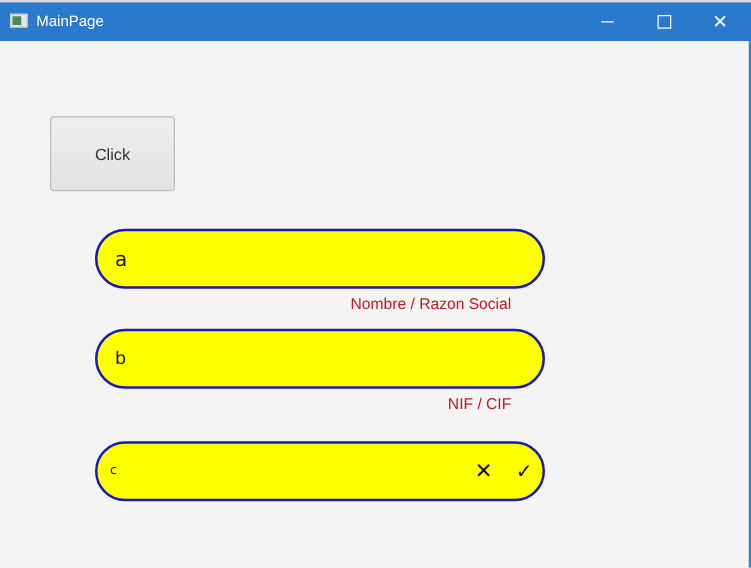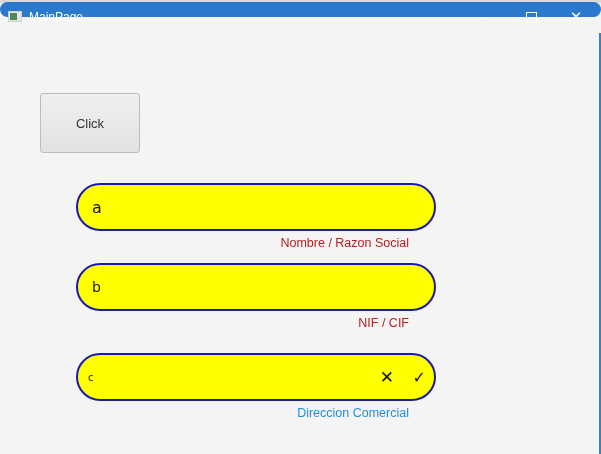--- a/index.html
+++ b/index.html
@@ -1,19 +1,19 @@
 <!DOCTYPE html>
 <html><head>
 <meta charset="utf-8">
 <style>
   html, body { margin:0; padding:0; }
   body { width:601px; height:454px; overflow:hidden; background:#f4f4f4; position:relative;
          font-family:"DejaVu Sans", "Liberation Sans", sans-serif; }
   .topstrip { position:absolute; left:0; top:0; width:601px; height:3px; background:#d9d9d9; }
-  .titlebar { position:absolute; left:0; top:2px; width:601px; height:15px; background:#2b79cc; color:#fff;border-radius:14px; }
+  .titlebar { position:absolute; left:0; top:2px; width:601px; height:31px; background:#2b79cc; color:#fff; }
   .app-icon { position:absolute; left:8px; top:9px; width:14px; height:11px; background:#e6e6e6; border:1px solid #cfcfcf; box-sizing:border-box; }
   .app-icon::before { content:""; position:absolute; left:1px; top:1px; width:7px; height:7px; background:#4c8a5a; }
   .title-text { position:absolute; left:29px; top:8px; font-size:12px; font-family:"Liberation Sans", sans-serif; }
   .win-btn { position:absolute; top:0; width:46px; height:31px; display:flex; align-items:center; justify-content:center; }
   .min-icon { width:10px; height:1px; background:#fff; }
   .max-icon { width:9px; height:9px; border:1px solid #fff; }
   .close-icon { font-size:15px; color:#fff; line-height:1; }
   .rightborder { position:absolute; right:0; top:33px; width:2px; height:421px; background:#3a80c6; }
   .content { position:absolute; left:0; top:33px; width:599px; height:421px; background:#f4f4f4;text-align:center; }
   .click-btn { position:absolute; left:40px; top:60px; width:100px; height:60px; box-sizing:border-box;
@@ -57,16 +57,15 @@
   <div class="field" style="top:230px">
     <span class="val" style="font-size:14px">b</span>
   </div>
   <span class="lbl" style="top:283px">NIF / CIF</span>
 
   <div class="field" style="top:320px">
     <span class="val" style="font-size:10px;left:10px">c</span>
     <span class="icon-x">✕</span>
     <span class="icon-check">✓</span>
   </div>
-  <span class="lbl" style="top:373px;color:#1e90e0">Direccion Comercial</span>
 </div>
 
 <div class="rightborder"></div>
 
 </body></html>

